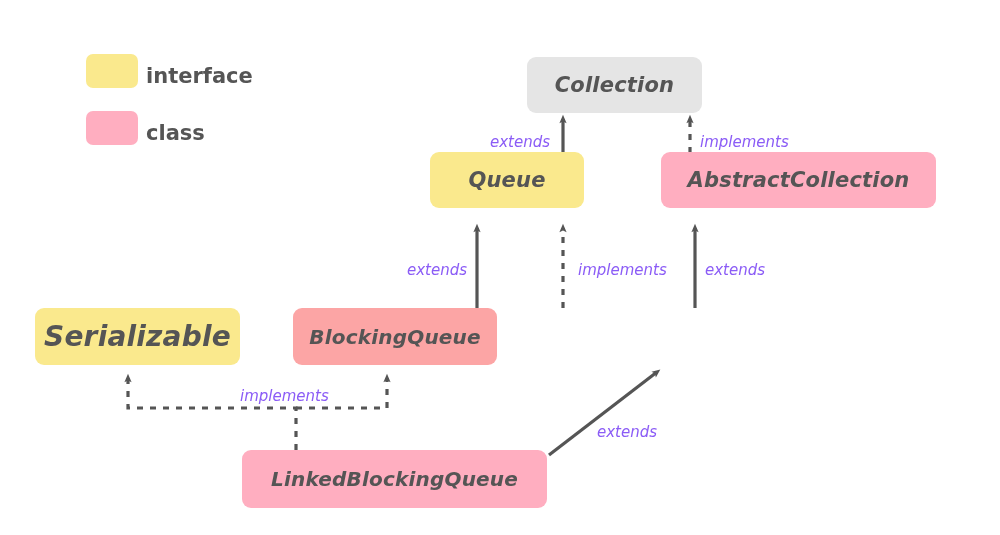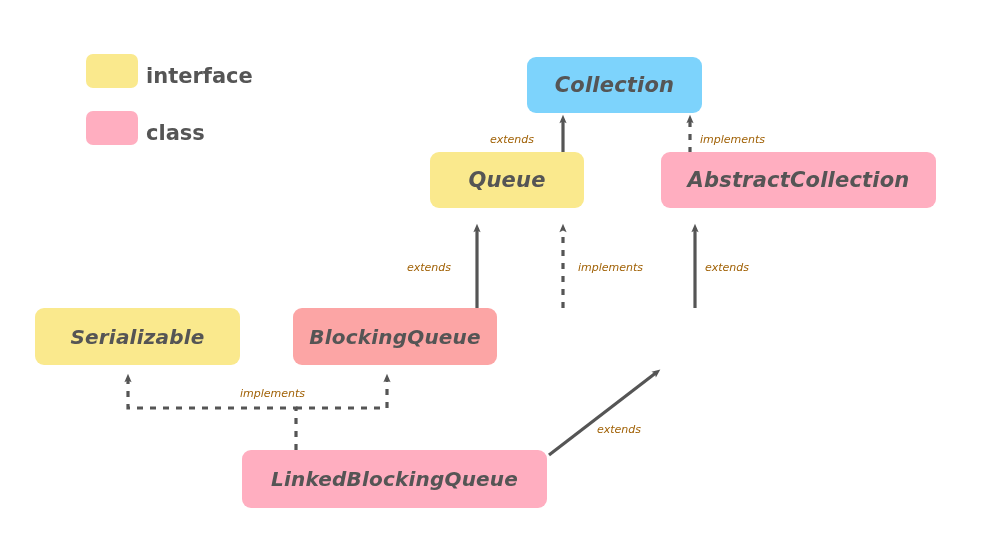--- a/index.html
+++ b/index.html
@@ -39,22 +39,22 @@
     font-weight: bold;
     font-style: italic;
     color: #555555;
     letter-spacing: 0.2px;
     white-space: nowrap;
   }
   .edge-label {
     position: absolute;
     font-family: "DejaVu Sans", "Liberation Sans", sans-serif;
     font-style: italic;
-    font-size: 11px;
-    color: #a16207;
+    font-size: 15px;
+    color: #8b5cf6;
     white-space: nowrap;
     z-index: 4;
   }
   .legend-swatch {
     position: absolute;
     border-radius: 7px;
     z-index: 3;
   }
   .legend-text {
     position: absolute;
@@ -93,34 +93,34 @@
 
     <line x1="549" y1="455" x2="657" y2="372" stroke="#555555" stroke-width="3.2" marker-end="url(#arrow)"></line>
   </svg>
 
   <div class="legend-swatch" style="left:86px; top:54px; width:52px; height:34px; background:#FAE98D;"></div>
   <div class="legend-text" style="left:146px; top:64px;">interface</div>
 
   <div class="legend-swatch" style="left:86px; top:111px; width:52px; height:34px; background:#FFAEC0;"></div>
   <div class="legend-text" style="left:146px; top:121px;">class</div>
 
-  <div class="node" style="left:527px; top:57px; width:175px; height:56px; background:#7dd3fc;">
+  <div class="node" style="left:527px; top:57px; width:175px; height:56px; background:#e5e5e5;">
     <span class="node-label" style="font-size:21px;">Collection</span>
   </div>
 
   <div class="node" style="left:430px; top:152px; width:154px; height:56px; background:#FAE98D;">
     <span class="node-label" style="font-size:21px;">Queue</span>
   </div>
 
   <div class="node" style="left:661px; top:152px; width:275px; height:56px; background:#FFAEC0;">
     <span class="node-label" style="font-size:21px;">AbstractCollection</span>
   </div>
 
   <div class="node" style="left:35px; top:308px; width:205px; height:57px; background:#FAE98D;">
-    <span class="node-label" style="font-size:20px;">Serializable</span>
+    <span class="node-label" style="font-size:28px;">Serializable</span>
   </div>
 
   <div class="node" style="left:293px; top:308px; width:204px; height:57px; background:#fca5a5;">
     <span class="node-label" style="font-size:20px;">BlockingQueue</span>
   </div>
 
 
   <div class="node" style="left:242px; top:450px; width:305px; height:58px; background:#FFAEC0;">
     <span class="node-label" style="font-size:20px;">LinkedBlockingQueue</span>
   </div>

